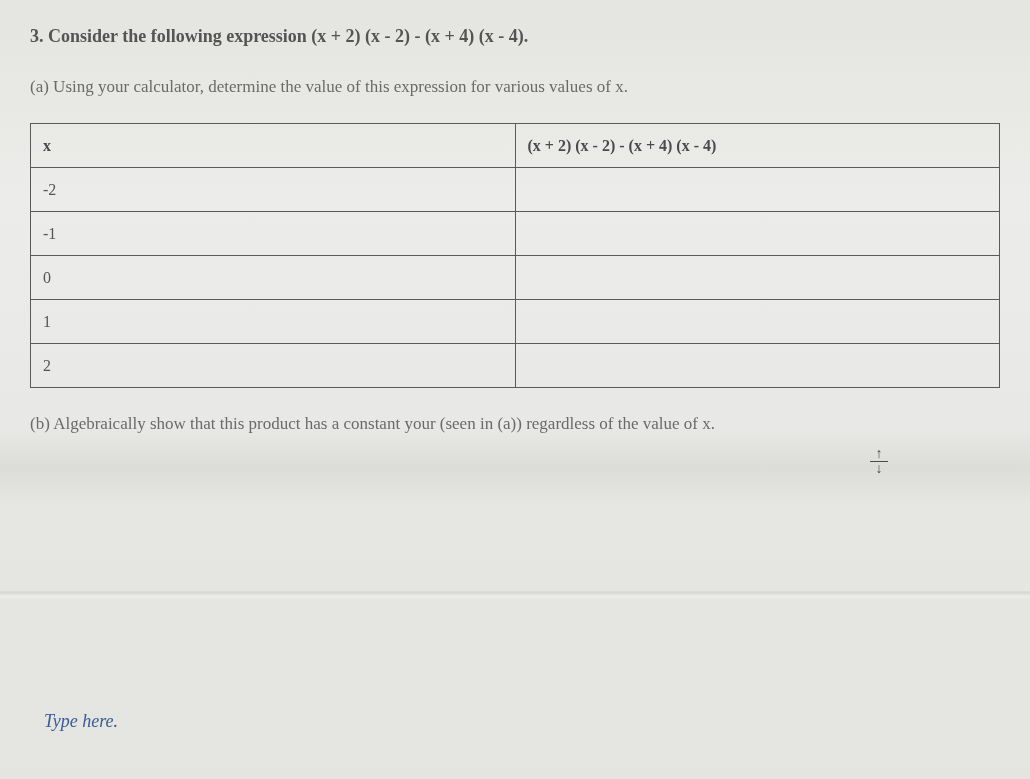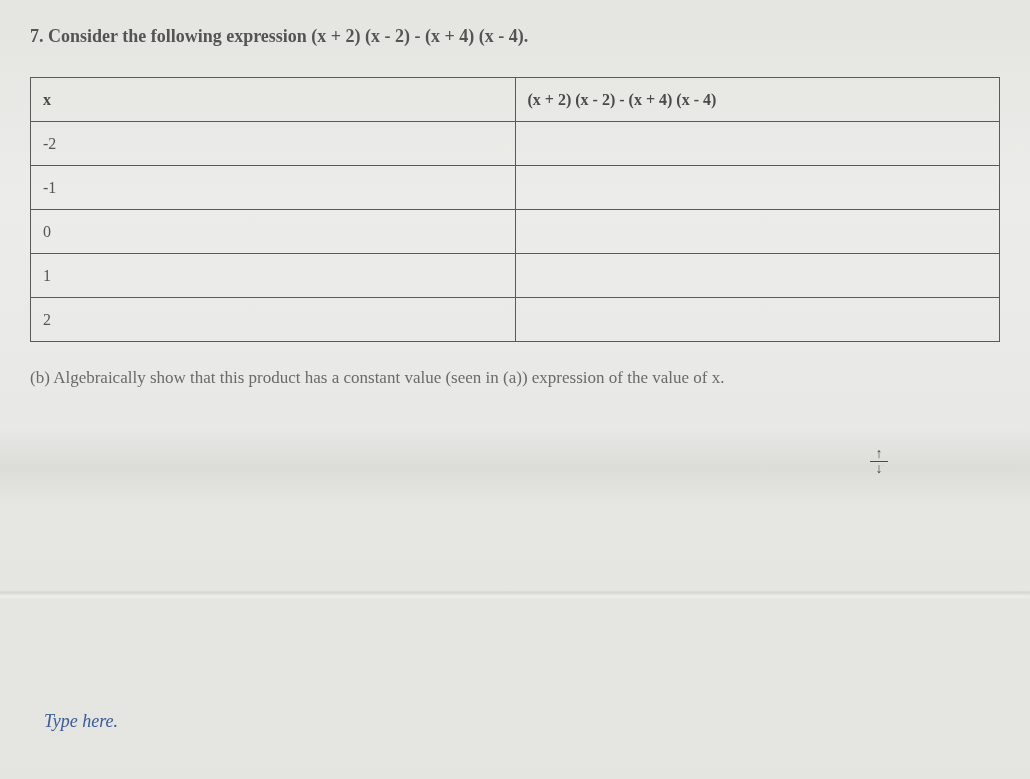--- a/index.html
+++ b/index.html
@@ -90,22 +90,23 @@
     color: #3a5a9a;
     font-size: 18px;
     font-family: Georgia, serif;
   }
 </style>
 </head>
 <body>
 
 <div class="page">
 
-  <div class="q-title">7. Consider the following expression (x + 2) (x - 2) - (x + 4) (x - 4).</div>
+  <div class="q-title">3. Consider the following expression (x + 2) (x - 2) - (x + 4) (x - 4).</div>
 
+  <div class="q-sub">(a) Using your calculator, determine the value of this expression for various values of x.</div>
 
   <table class="data-table">
     <tbody>
         <tr>
       <th class="col-x">x</th>
       <th class="col-expr">(x + 2) (x - 2) - (x + 4) (x - 4)</th>
     </tr>
     <tr>
       <td>-2</td>
       <td></td>
@@ -128,19 +129,19 @@
     </tr>
   </tbody>
     </table>
 
   <div class="arrows">
     <span class="ud">↑</span>
     <span class="bar"></span>
     <span class="ud">↓</span>
   </div>
 
-  <div class="q-b">(b) Algebraically show that this product has a constant value (seen in (a)) expression of the value of x.</div>
+  <div class="q-b">(b) Algebraically show that this product has a constant your (seen in (a)) regardless of the value of x.</div>
 
   <div class="divider"></div>
 
   <div class="type-here">Type here.</div>
 
 </div>
 
 </body></html>

